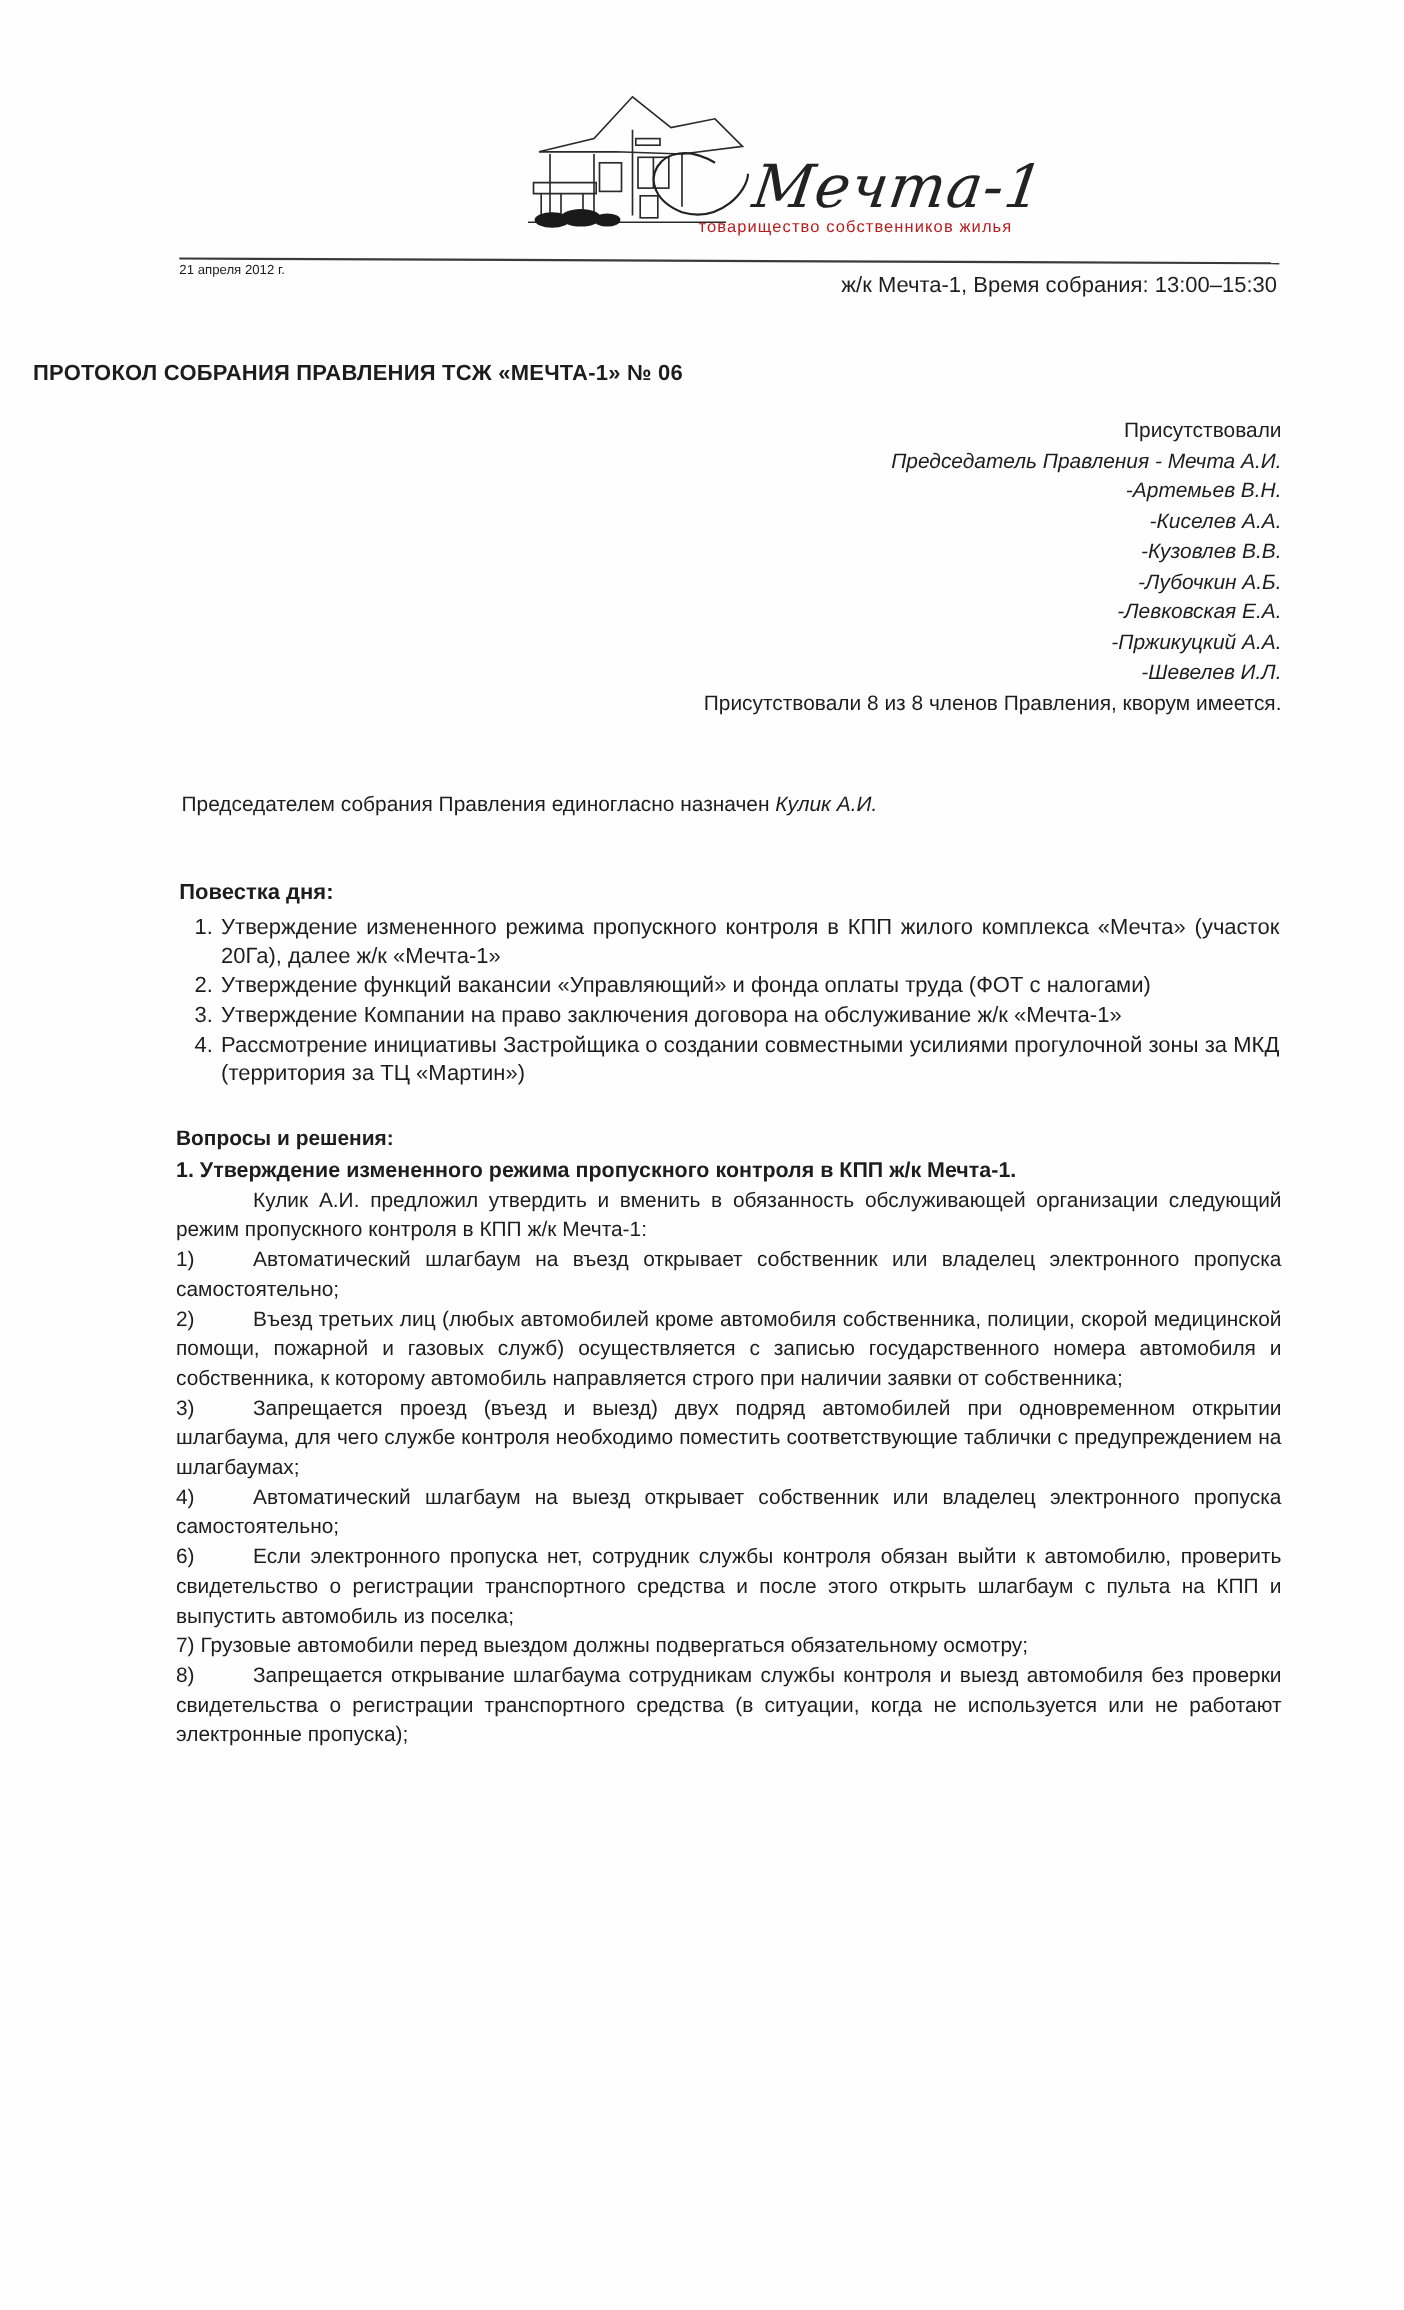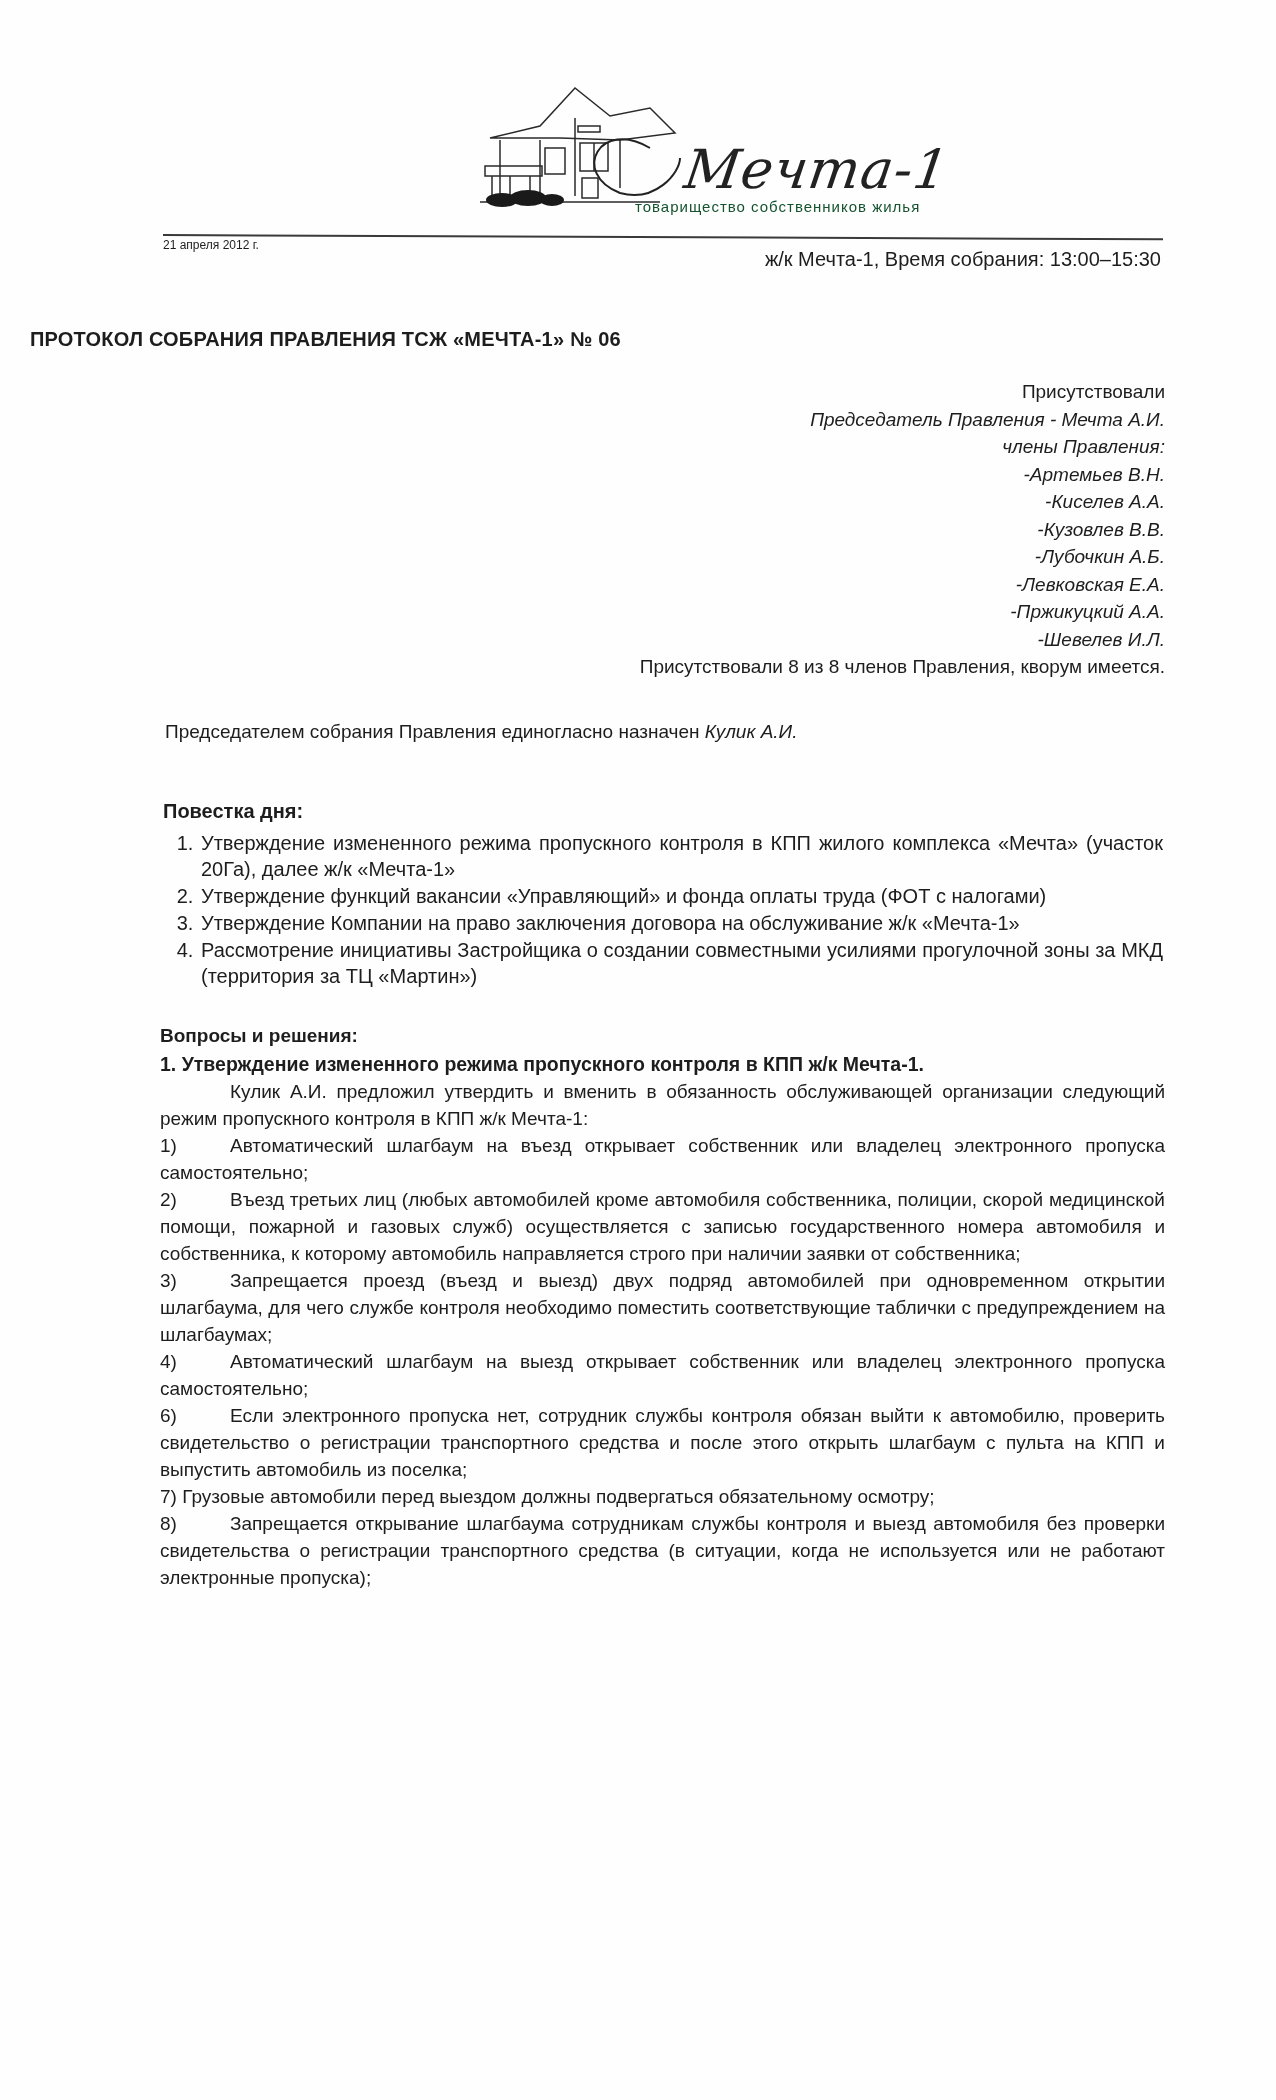--- a/index.html
+++ b/index.html
@@ -5,21 +5,21 @@
     html, body { margin: 0; padding: 0; background: #ffffff; }
     body { width: 1276px; height: 2100px; position: relative; overflow: hidden;
            font-family: "Liberation Sans", "DejaVu Sans", sans-serif; color: #1d1d1d; }
     .page { position: absolute; left: 0; top: 0; width: 1276px; height: 2100px; background: #fefefe; }
 
     
     .logo { position: absolute; left: 480px; top: 78px; width: 400px; height: 150px; }
     .logo svg { position: absolute; left: 0; top: 0; }
     .logo-script { position: absolute; left: 205px; top: 60px; font-family: "DejaVu Serif", serif;
                    font-style: italic; font-size: 54px; color: #222; letter-spacing: 1px; transform: skewX(-8deg); }
-    .logo-tagline { position: absolute; left: 155px; top: 120px; font-size: 15px; color: #14532d;
+    .logo-tagline { position: absolute; left: 155px; top: 120px; font-size: 15px; color: #b91c1c;
                     letter-spacing: 1px; white-space: nowrap; }
 
     .hr-line { position: absolute; left: 163px; top: 234px; width: 1000px; height: 2px; background: #3a3a3a;
                transform: rotate(0.25deg); transform-origin: left center; }
 
     .date { position: absolute; left: 163px; top: 238px; font-size: 12px; }
     .place { position: absolute; right: 115px; top: 248px; font-size: 20px; }
 
     .title { position: absolute; left: 0; width: 1276px; top: 328px; text-align: left; font-size: 20px;
              font-weight: bold; letter-spacing: 0.2px; padding-left: 30px; box-sizing: border-box; }
@@ -73,21 +73,20 @@
 
   <div class="hr-line"></div>
   <div class="date">21 апреля 2012 г.</div>
   <div class="place">ж/к Мечта-1, Время собрания: 13:00–15:30</div>
 
   <div class="title">ПРОТОКОЛ СОБРАНИЯ ПРАВЛЕНИЯ ТСЖ  «МЕЧТА-1» № 06</div>
 
   <div class="block attendance">
     <div>Присутствовали</div>
     <div class="it">Председатель Правления - Мечта А.И.</div>
-    <div class="it">члены Правления:</div>
     <div class="it">-Артемьев В.Н.</div>
     <div class="it">-Киселев А.А.</div>
     <div class="it">-Кузовлев В.В.</div>
     <div class="it">-Лубочкин А.Б.</div>
     <div class="it">-Левковская Е.А.</div>
     <div class="it">-Пржикуцкий А.А.</div>
     <div class="it">-Шевелев И.Л.</div>
     <div>Присутствовали 8 из 8 членов Правления, кворум имеется.</div>
   </div>
 

